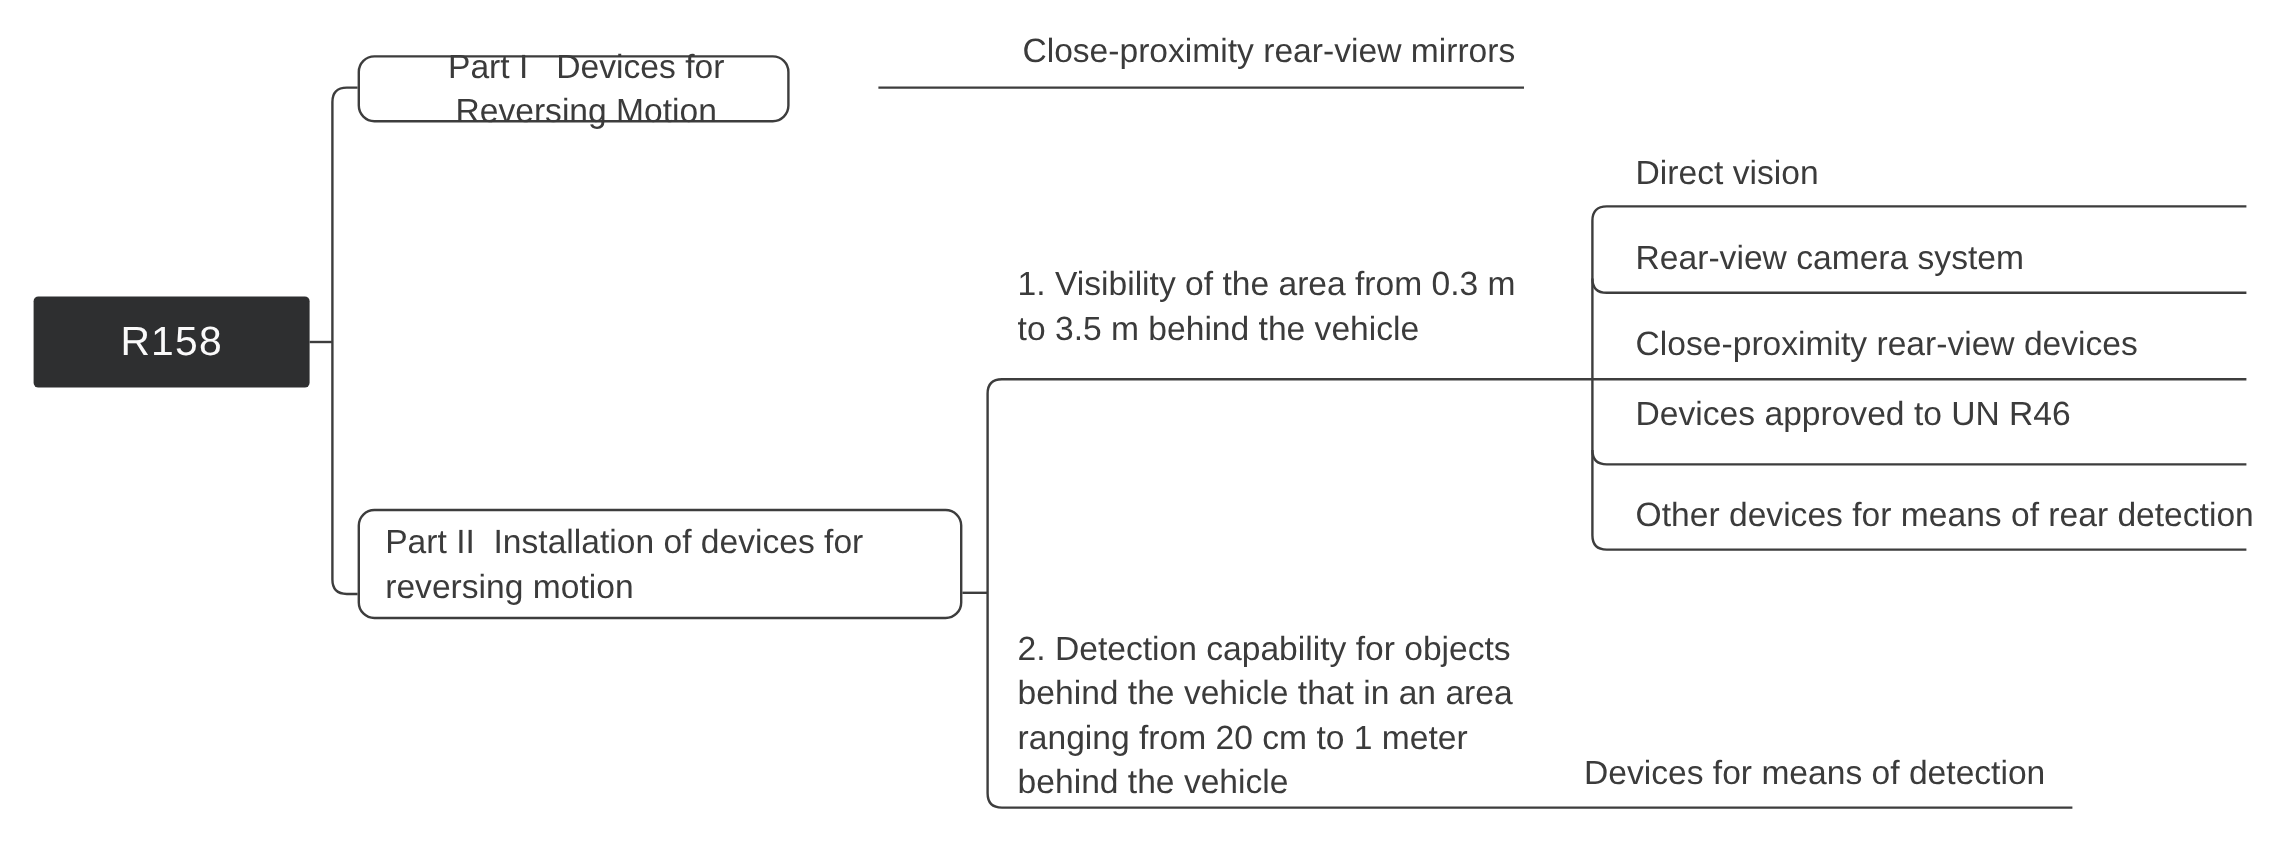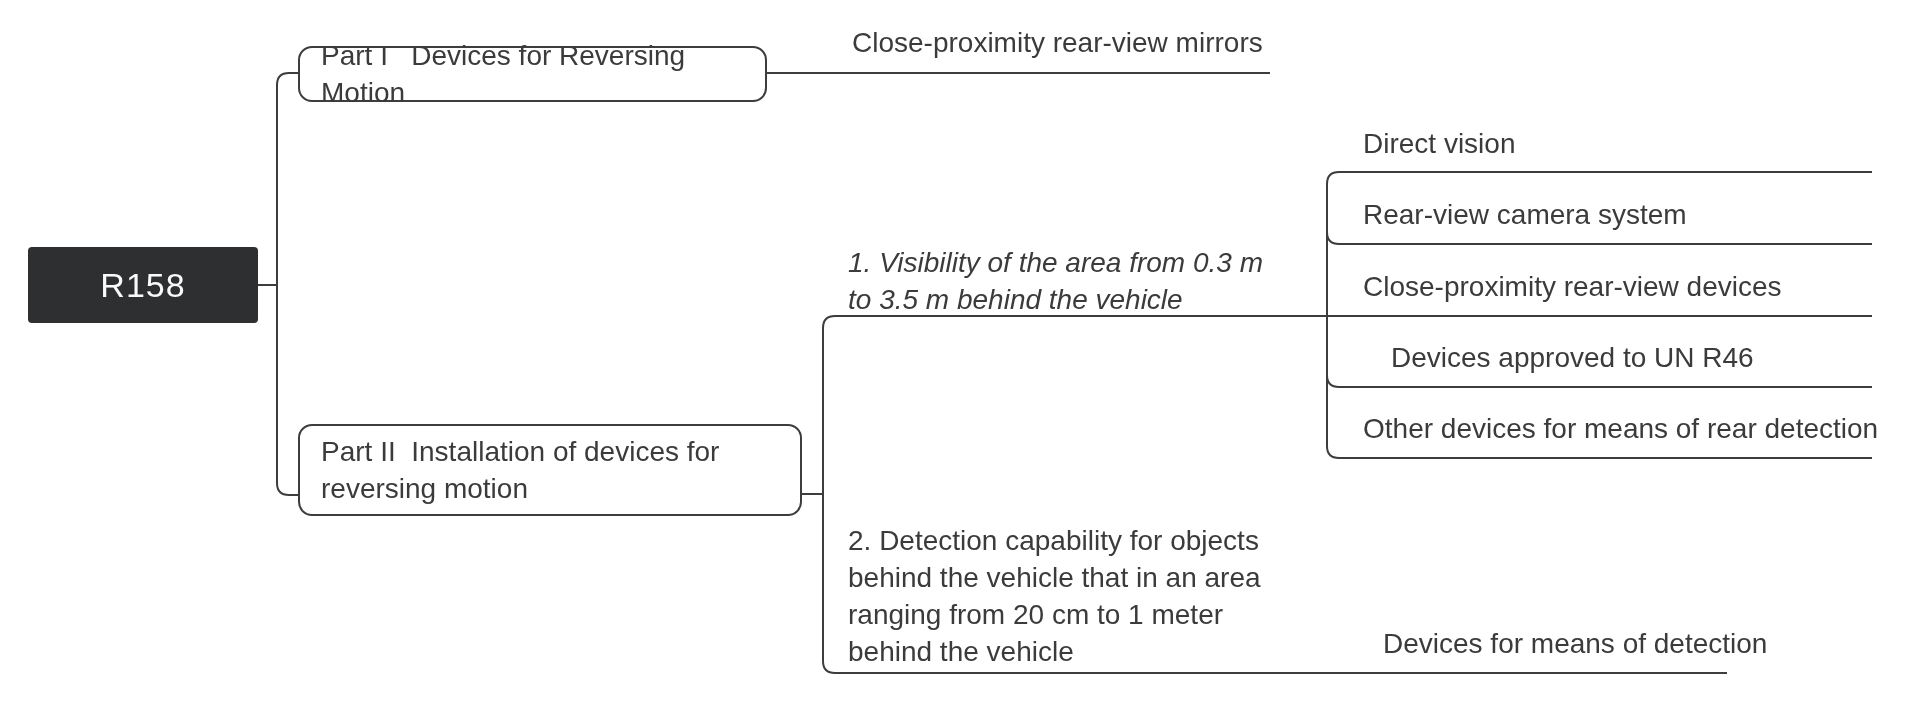--- a/index.html
+++ b/index.html
@@ -32,39 +32,39 @@
   .root-box{
     position:absolute;
     left:28px;top:247px;width:230px;height:76px;
     background:var(--root-fill);
     color:var(--root-text);
     border-radius:4px;
     font-size:34px;
     display:flex;align-items:center;justify-content:center;
     letter-spacing:1px;
   }
-  #part1-box{left:298px;top:46px;width:469px;height:56px;}
+  #part1-box{left:298px;top:46px;width:360px;height:56px;text-align:center;}
   #part2-box{left:298px;top:424px;width:504px;height:92px;}
 
   .leaf-label{
     position:absolute;
     font-size:28px;
     line-height:34px;
     color:var(--text);
     white-space:pre-wrap;
   }
   #label-part1-child{left:852px;top:26px;}
-  #label-visibility{left:848px;top:244px;line-height:37px;font-style:italic;}
+  #label-visibility{left:848px;top:218px;line-height:37px;}
   #label-detection{left:848px;top:522px;line-height:37px;}
-  #label-detection-child{left:1383px;top:627px;}
+  #label-detection-child{left:1320px;top:627px;}
   .vis-row{left:1363px;}
   #vis-row-0{top:127px;}
   #vis-row-1{top:198px;}
   #vis-row-2{top:270px;}
-  #vis-row-3{top:341px;margin-left:28px;}
+  #vis-row-3{top:328px;}
   #vis-row-4{top:412px;}
 </style>
 </head>
 <body>
 
 <div class="canvas">
 
   <svg class="connectors" viewBox="0 0 1910 704" xmlns="http://www.w3.org/2000/svg">
 
     <path d="M 258 285 H 277"></path>

